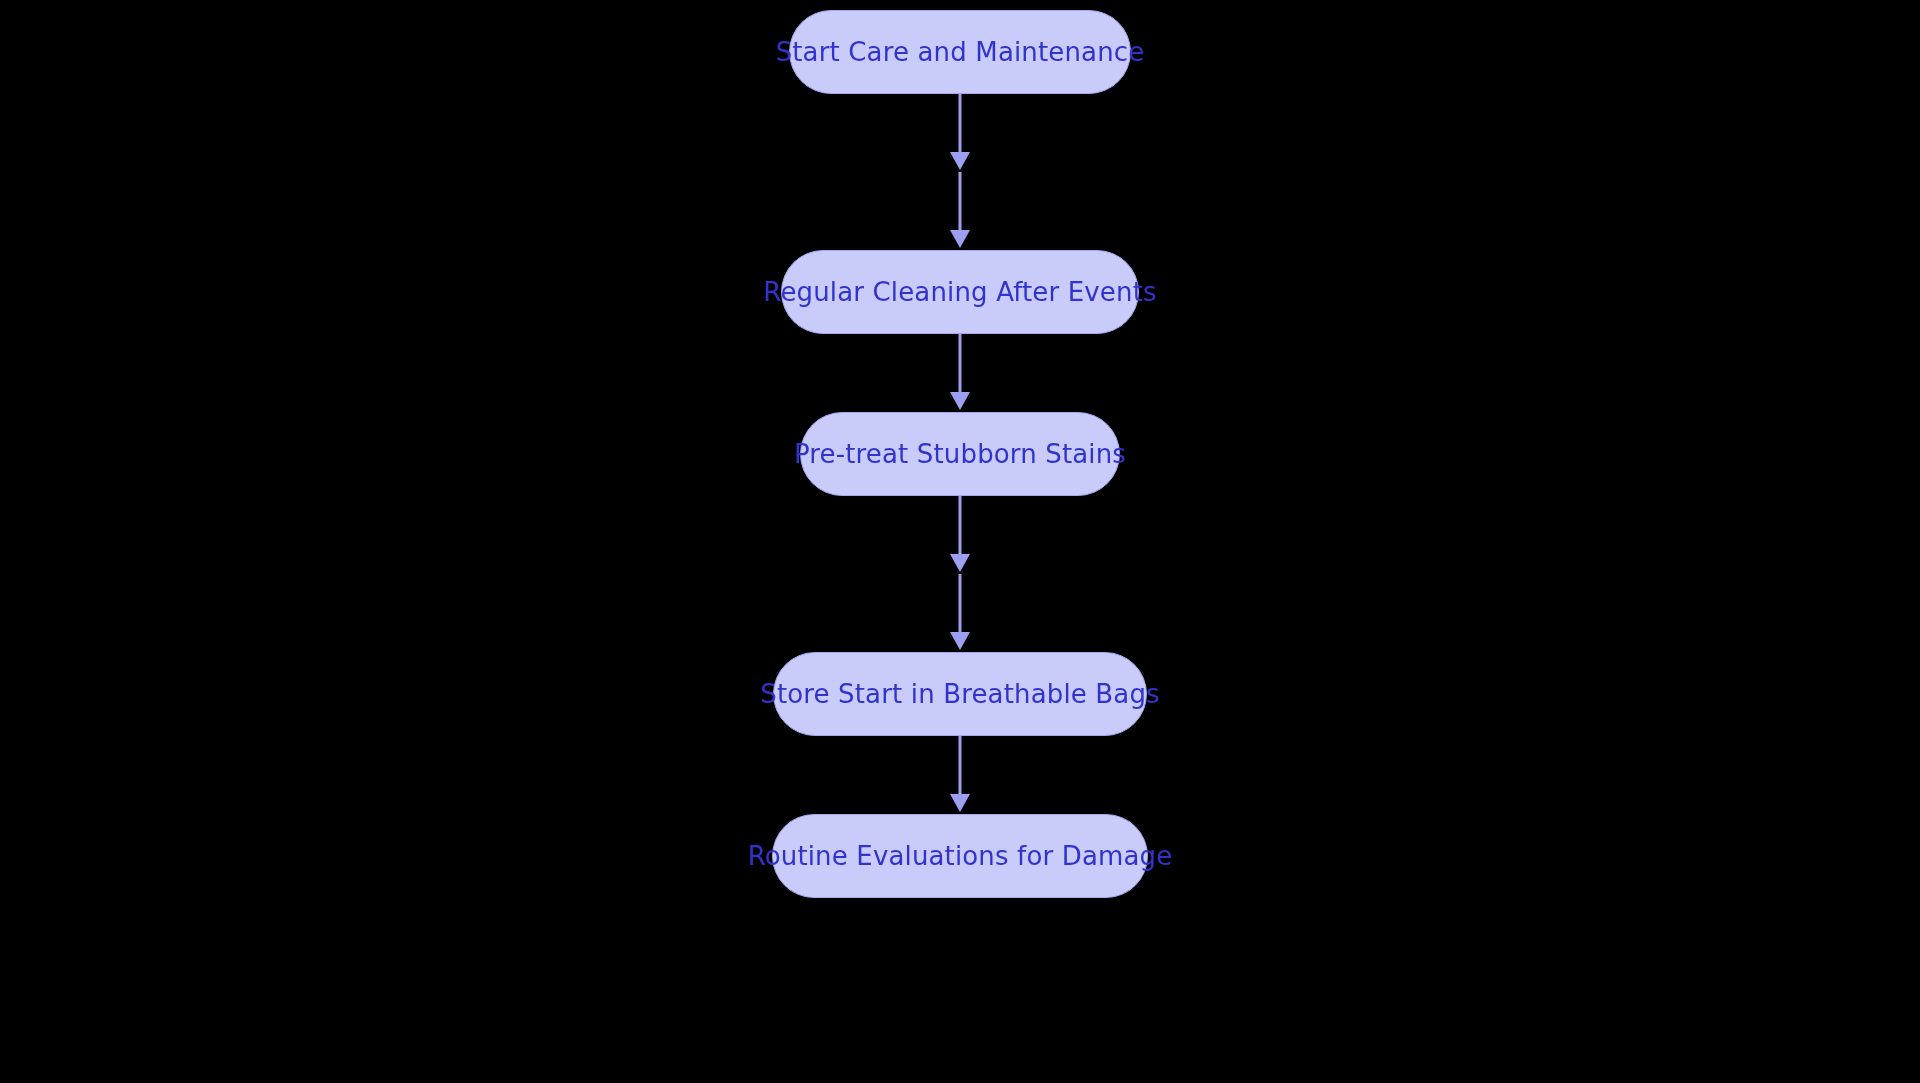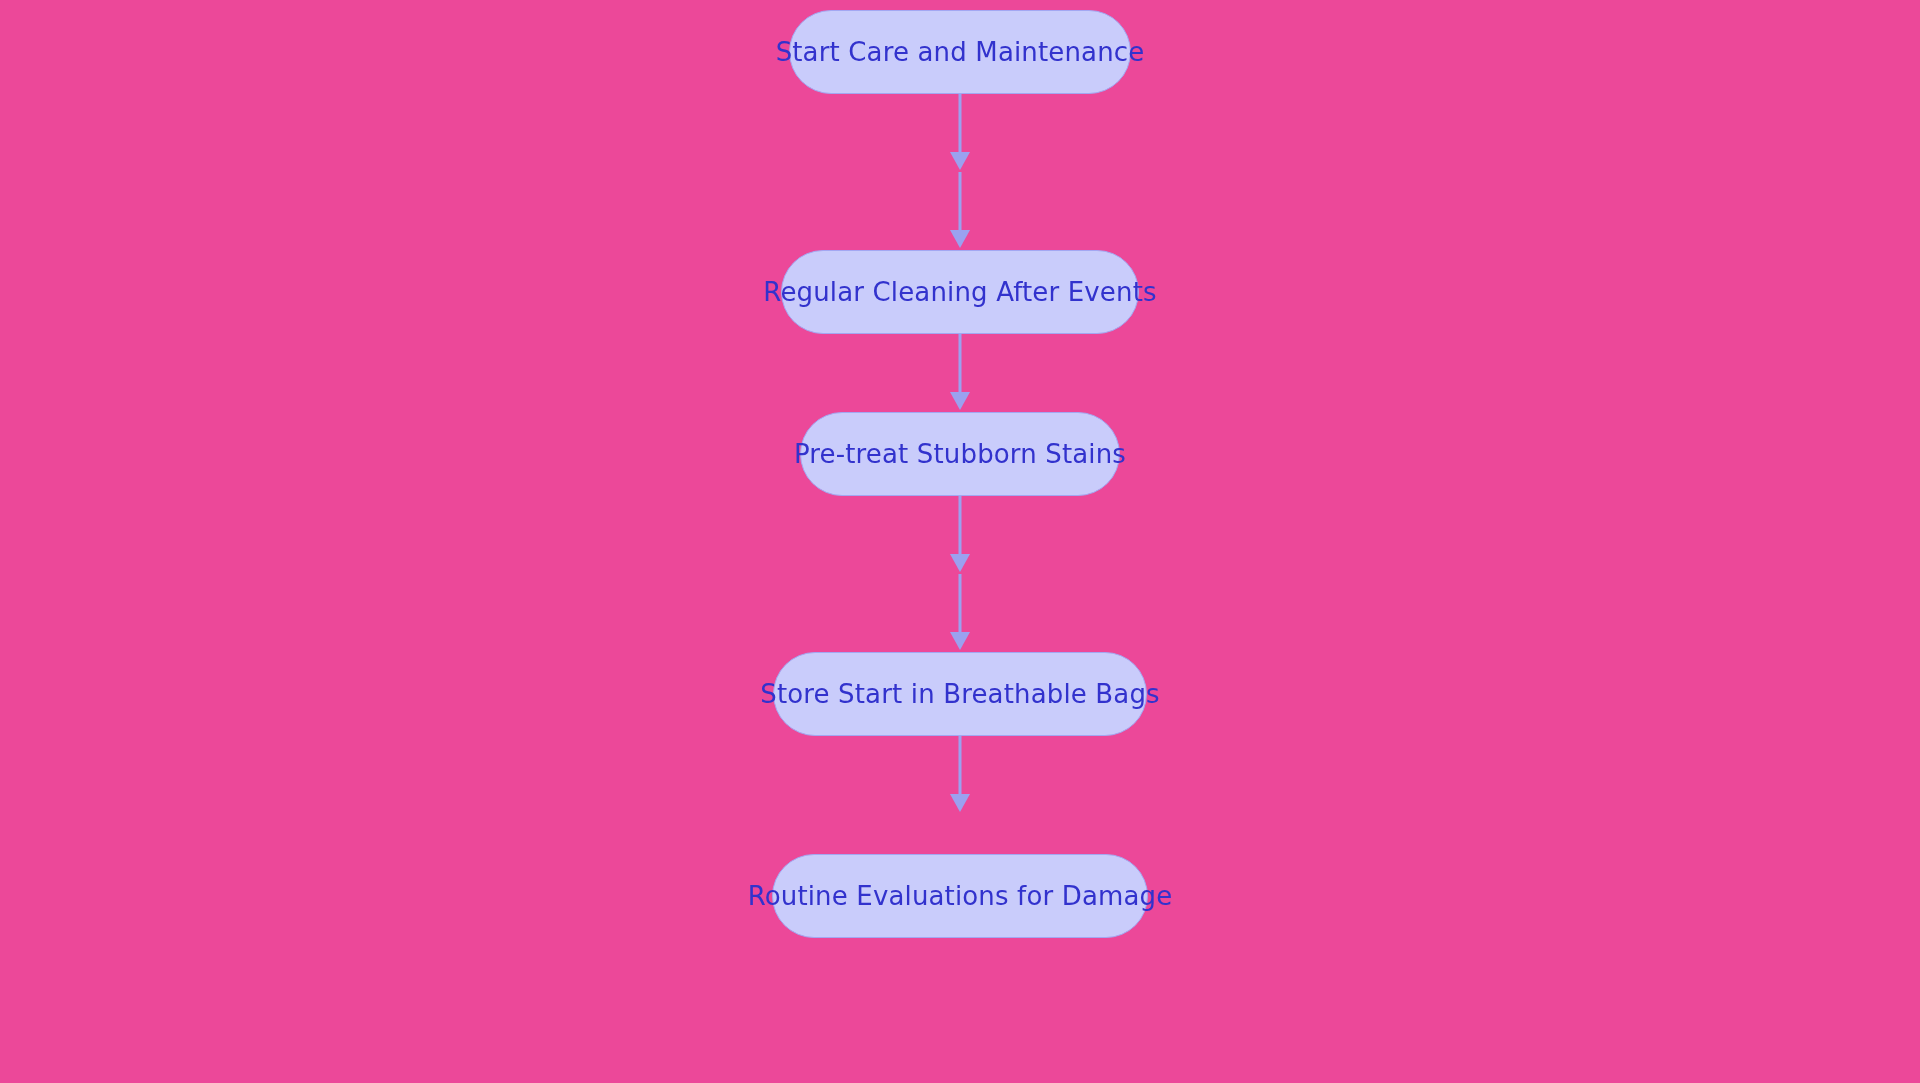--- a/index.html
+++ b/index.html
@@ -12,21 +12,21 @@
     width: 1920px;
     height: 1083px;
     overflow: hidden;
     font-family: "DejaVu Sans", "Liberation Sans", sans-serif;
   }
 
   #flowchart {
     position: relative;
     width: 1920px;
     height: 1083px;
-    background: #ec4899;
+    background: #000000;
   }
 
   .flow-column {
     position: absolute;
     left: 0;
     top: 0;
     width: 1920px;
     height: 1083px;
     display: flex;
     flex-direction: column;
@@ -56,21 +56,21 @@
     pointer-events: none;
   }
 
   
   .node-w1 { width: 342px; }
   .node-w2 { width: 494px; }
   .node-w3 { width: 358px; }
   .node-w4 { width: 320px; text-align: right; }
   .node-w5 { width: 392px; }
   .node-w6 { width: 374px; }
-  .node-w7 { width: 376px; margin-top: 40px; }
+  .node-w7 { width: 376px; }
 
   .connector {
     position: relative;
     width: 40px;
     height: 78px;
     display: flex;
     justify-content: center;
   }
   .connector .stem {
     position: absolute;

